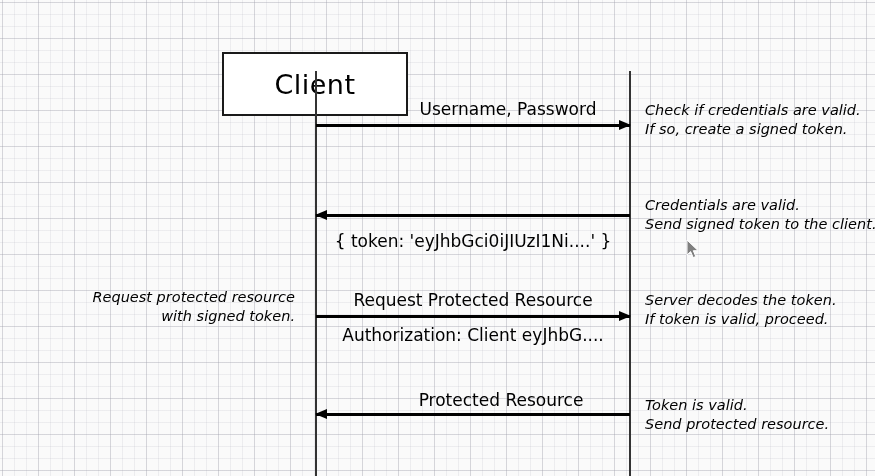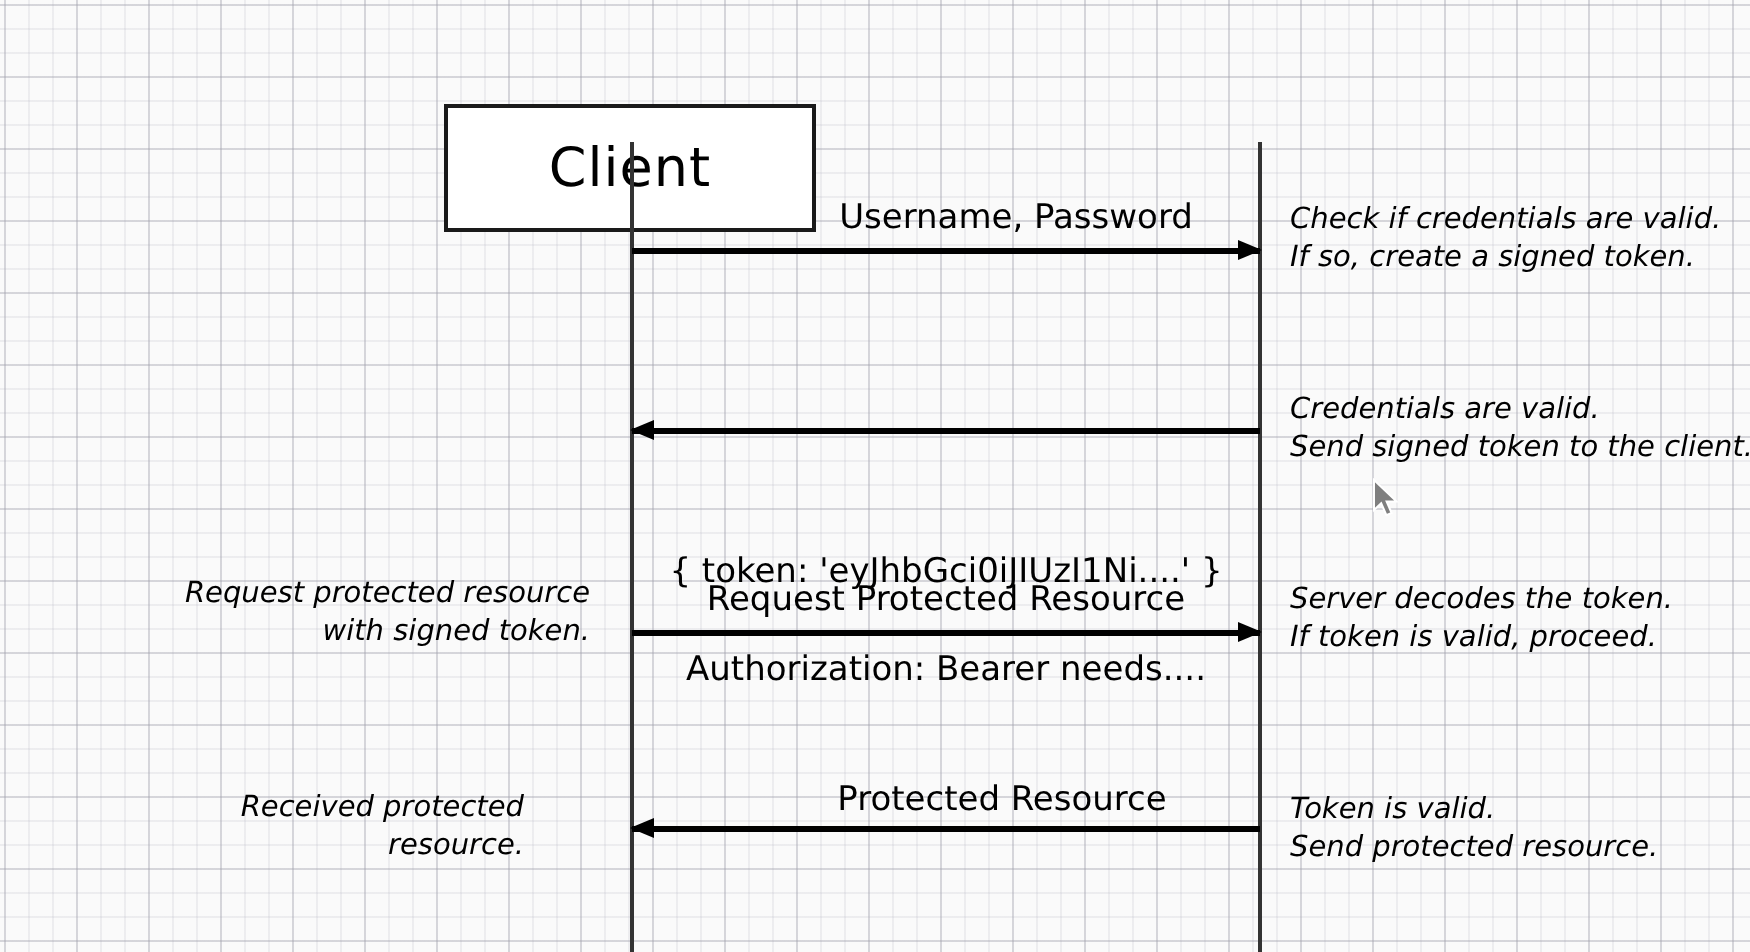--- a/index.html
+++ b/index.html
@@ -127,37 +127,35 @@
     <span class="head"></span>
   </div>
   <div class="note left-align" style="left:645px; top:101px; width:232px;">Check if credentials are valid.
 If so, create a signed token.</div>
 
 
   <div class="arrow left" style="left:316px; top:214px; width:314px;">
     <span class="shaft"></span>
     <span class="head"></span>
   </div>
-  <div class="msg-label" style="left:316px; top:231px; width:314px;margin-top:45px;">{ token: 'eyJhbGci0iJIUzI1Ni....' }</div>
+  <div class="msg-label" style="left:316px; top:231px; width:314px;">{ token: 'eyJhbGci0iJIUzI1Ni....' }</div>
   <div class="note left-align" style="left:645px; top:196px; width:232px;">Credentials are valid.
 Send signed token to the client.</div>
 
   <div class="note right-align" style="left:40px; top:288px; width:255px;">Request protected resource
 with signed token.</div>
   <div class="msg-label" style="left:316px; top:290px; width:314px;">Request Protected Resource</div>
   <div class="arrow right" style="left:316px; top:315px; width:314px;">
     <span class="shaft"></span>
     <span class="head"></span>
   </div>
-  <div class="msg-label" style="left:316px; top:325px; width:314px;">Authorization: Bearer needs....</div>
+  <div class="msg-label" style="left:316px; top:325px; width:314px;">Authorization: Client eyJhbG....</div>
   <div class="note left-align" style="left:645px; top:291px; width:232px;">Server decodes the token.
 If token is valid, proceed.</div>
 
-  <div class="note right-align" style="left:40px; top:395px; width:222px;">Received protected
-resource.</div>
   <div class="msg-label" style="left:316px; top:390px; width:370px;">Protected Resource</div>
   <div class="arrow left" style="left:316px; top:413px; width:314px;">
     <span class="shaft"></span>
     <span class="head"></span>
   </div>
   <div class="note left-align" style="left:645px; top:396px; width:232px;">Token is valid.
 Send protected resource.</div>
 
   <div class="cursor" style="left:686px; top:239px;">
     <svg width="16" height="22" viewBox="0 0 16 22">

